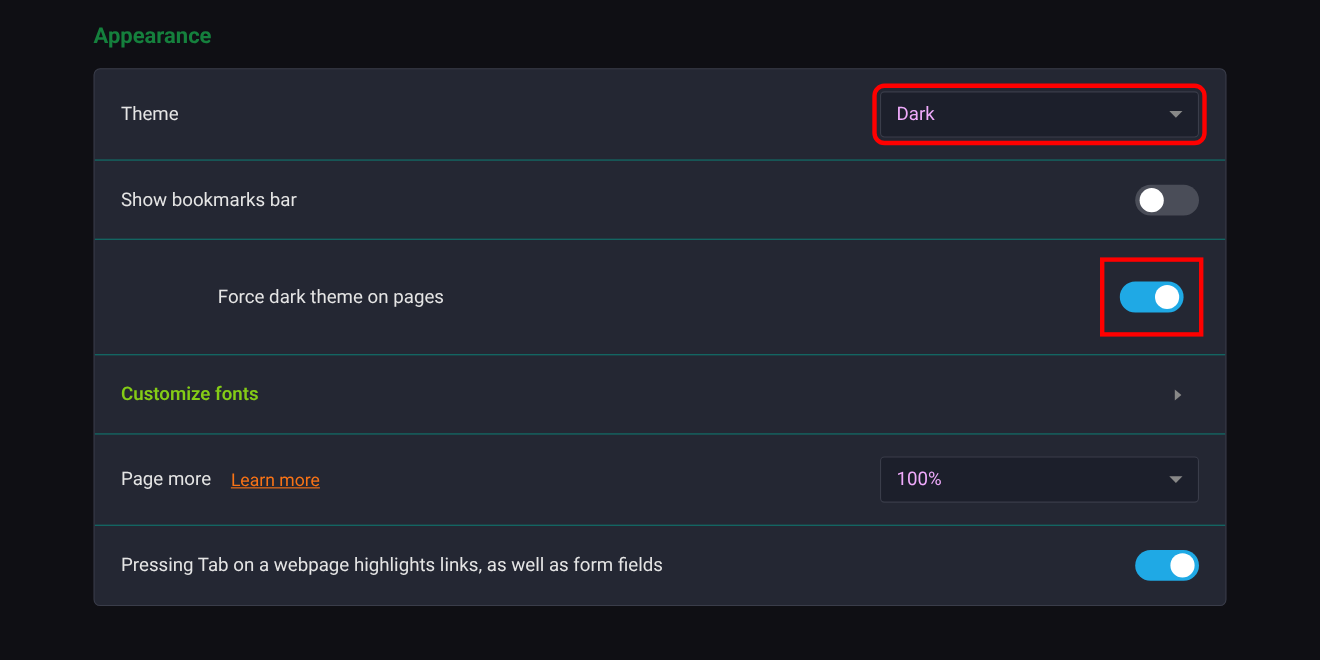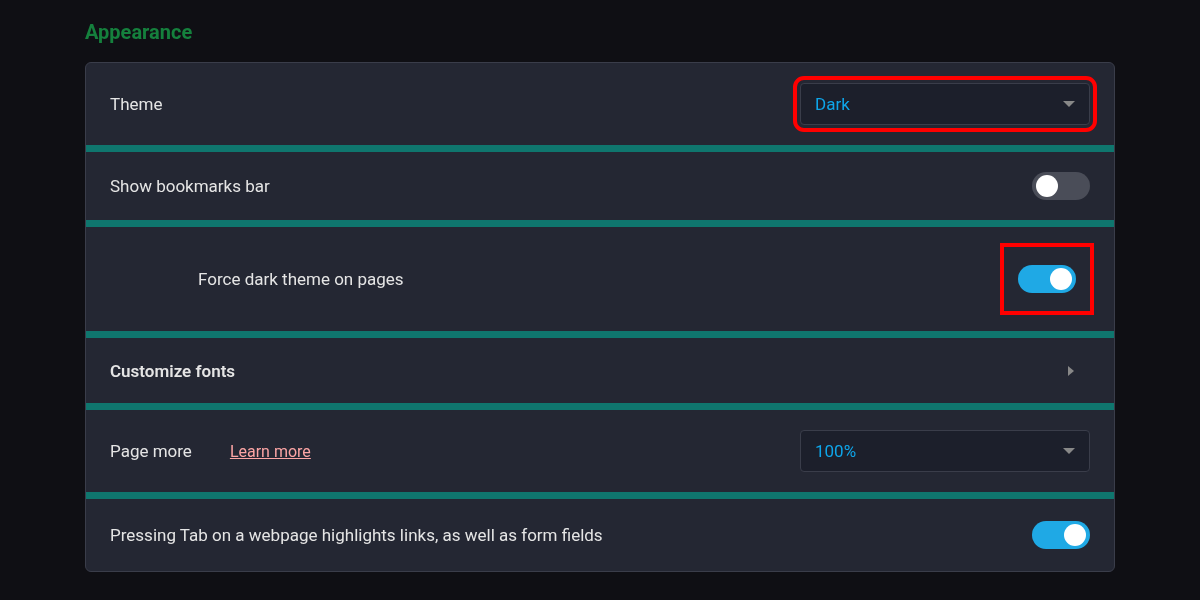--- a/index.html
+++ b/index.html
@@ -26,47 +26,47 @@
       border: 1px solid #3a3d4a;
       border-radius: 6px;
       background-color: #242733;
       overflow: hidden;
     }
     .row {
       display: flex;
       align-items: center;
       justify-content: space-between;
       padding: 20px 24px;
-      border-bottom: 7px solid #0f766e;
+      border-bottom: 1px solid #0f766e;
       min-height: 72px;
     }
     .row:last-child {
       border-bottom: none;
     }
     .row.indented .row-label {
       padding-left: 88px;
     }
     .row-label {
       font-size: 17px;
       color: #e5e5e5;
       font-weight: 400;
       display: flex;
       align-items: center;
       gap: 18px;
     }
     .row-label.bold {
       font-weight: 600;
-      color: #e5e5e5;
+      color: #84cc16;
     }
     .select {
       background-color: #1c1f2b;
       border: 1px solid #3a3d4a;
       border-radius: 4px;
       padding: 10px 14px;
-      color: #0ea5e9;
+      color: #f0abfc;
       font-size: 17px;
       width: 290px;
       display: flex;
       align-items: center;
       justify-content: space-between;
       cursor: pointer;
     }
     .select.highlighted {
       outline: 4px solid #ff0000;
       outline-offset: 3px;
@@ -112,25 +112,24 @@
     }
     .chevron-right {
       width: 0;
       height: 0;
       border-top: 5px solid transparent;
       border-bottom: 5px solid transparent;
       border-left: 6px solid #888;
       margin-right: 16px;
     }
     .link {
-      color: #fca5a5;
+      color: #f97316;
       text-decoration: underline;
       font-size: 16px;
       cursor: pointer;
-      margin-left: 20px;
     }
   </style>
 </head>
 <body>
 
 <h2 class="section-title">Appearance</h2>
 
 <div class="card">
 
   <div class="row">

